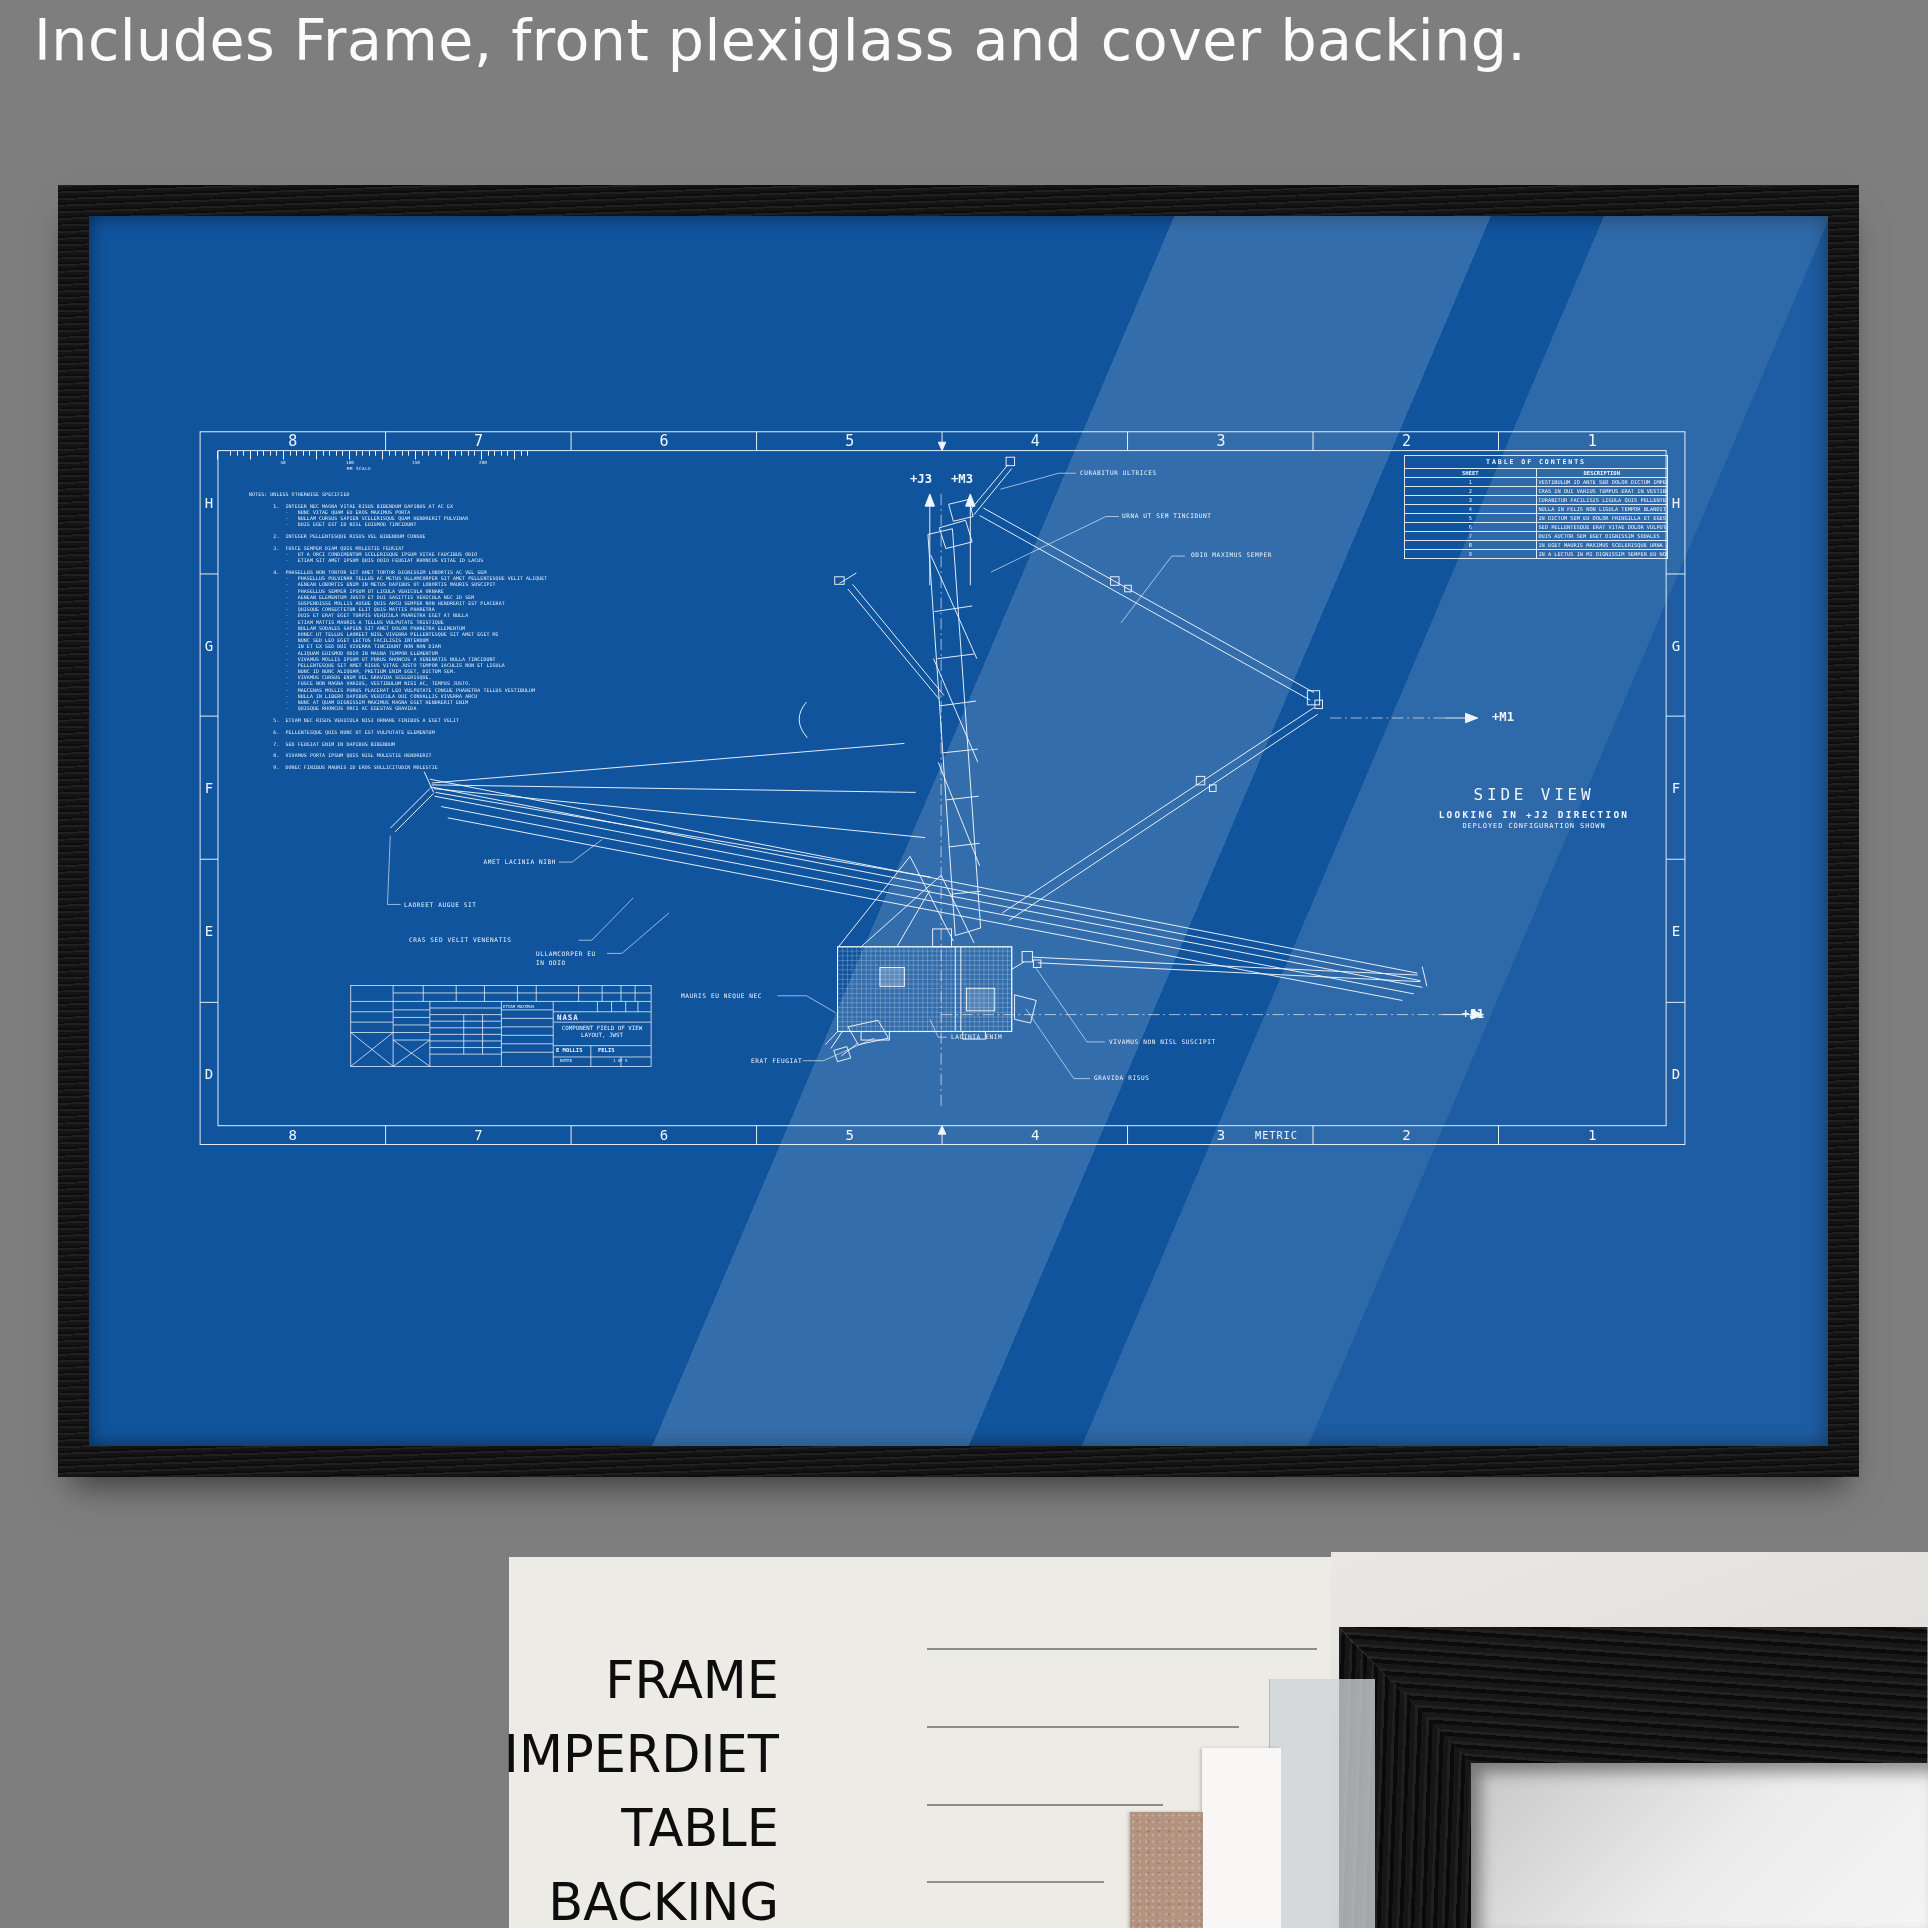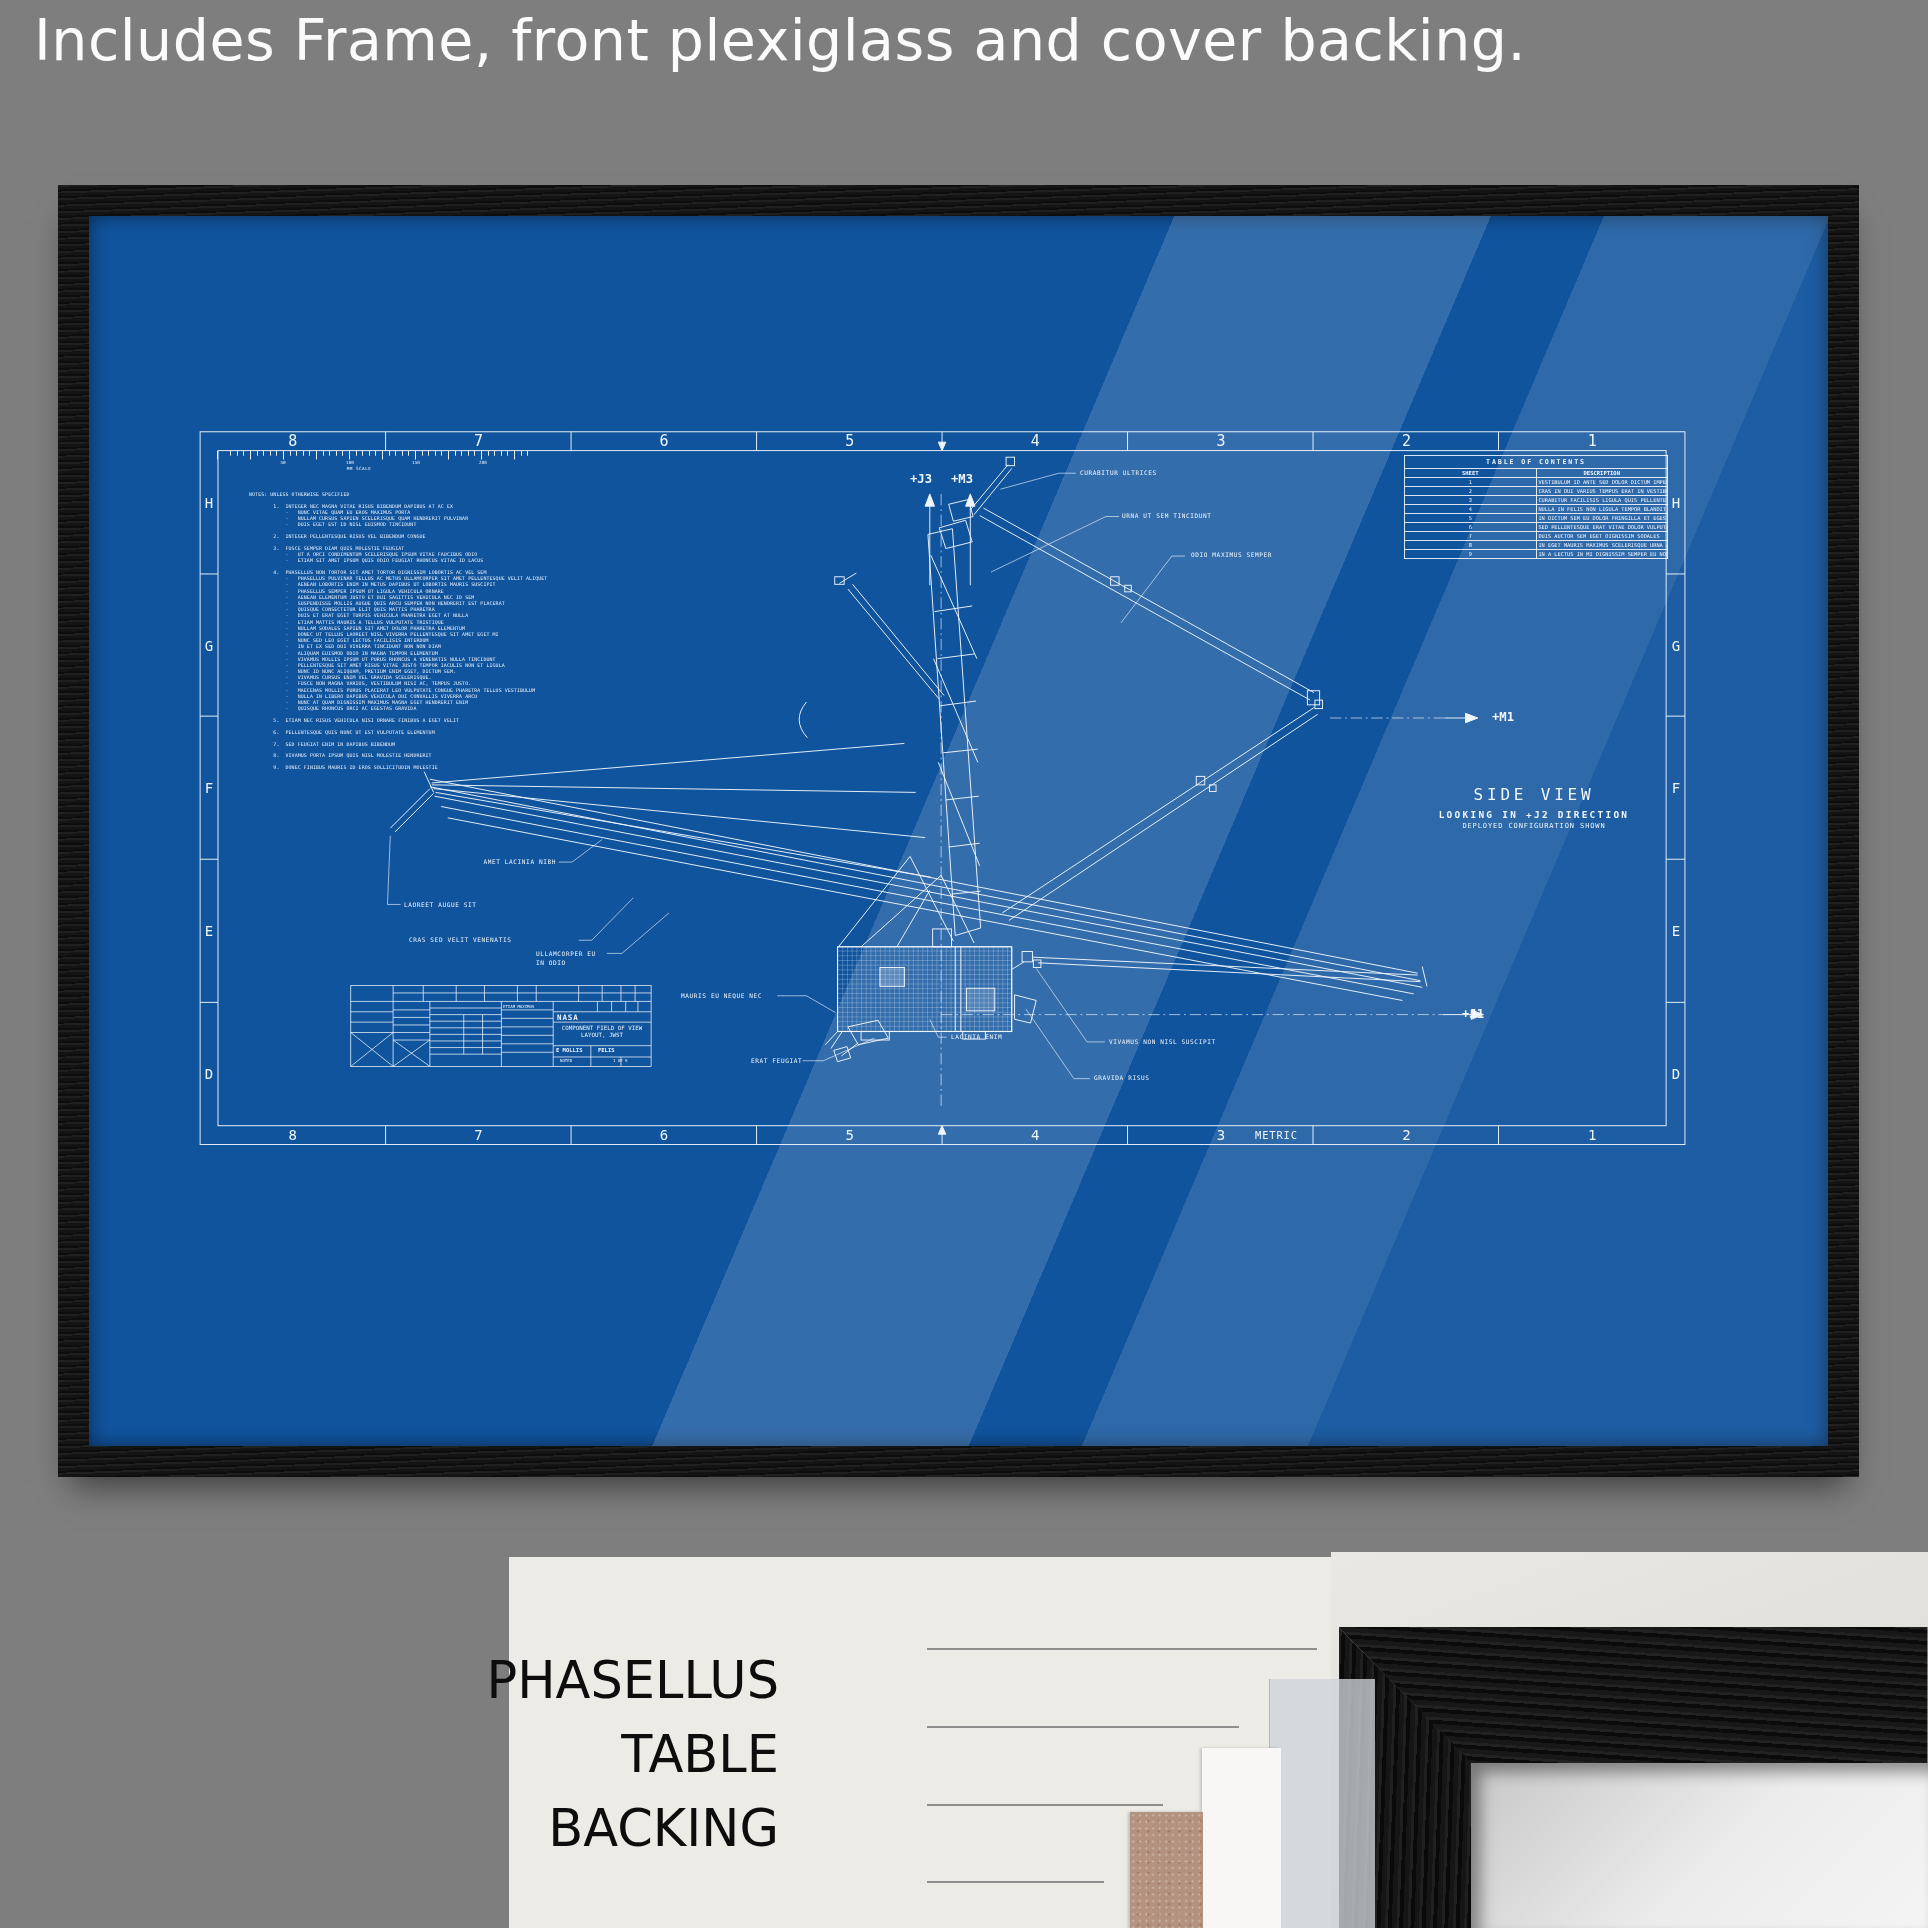--- a/index.html
+++ b/index.html
@@ -431,19 +431,20 @@
   <div class="layer print"></div>
   <div class="layer backing"></div>
 
   <div class="lline ll1"></div>
   <div class="lline ll2"></div>
   <div class="lline ll3"></div>
   <div class="lline ll4"></div>
 
   <div class="llabels">
 
-      <div class="llabel">PHASELLUS</div>
+  <div class="llabel">FRAME</div>
+      <div class="llabel">IMPERDIET</div>
       <div class="llabel">TABLE</div>
       <div class="llabel">BACKING</div>
     </div>
 
 </div>
 
 
 </body></html>

